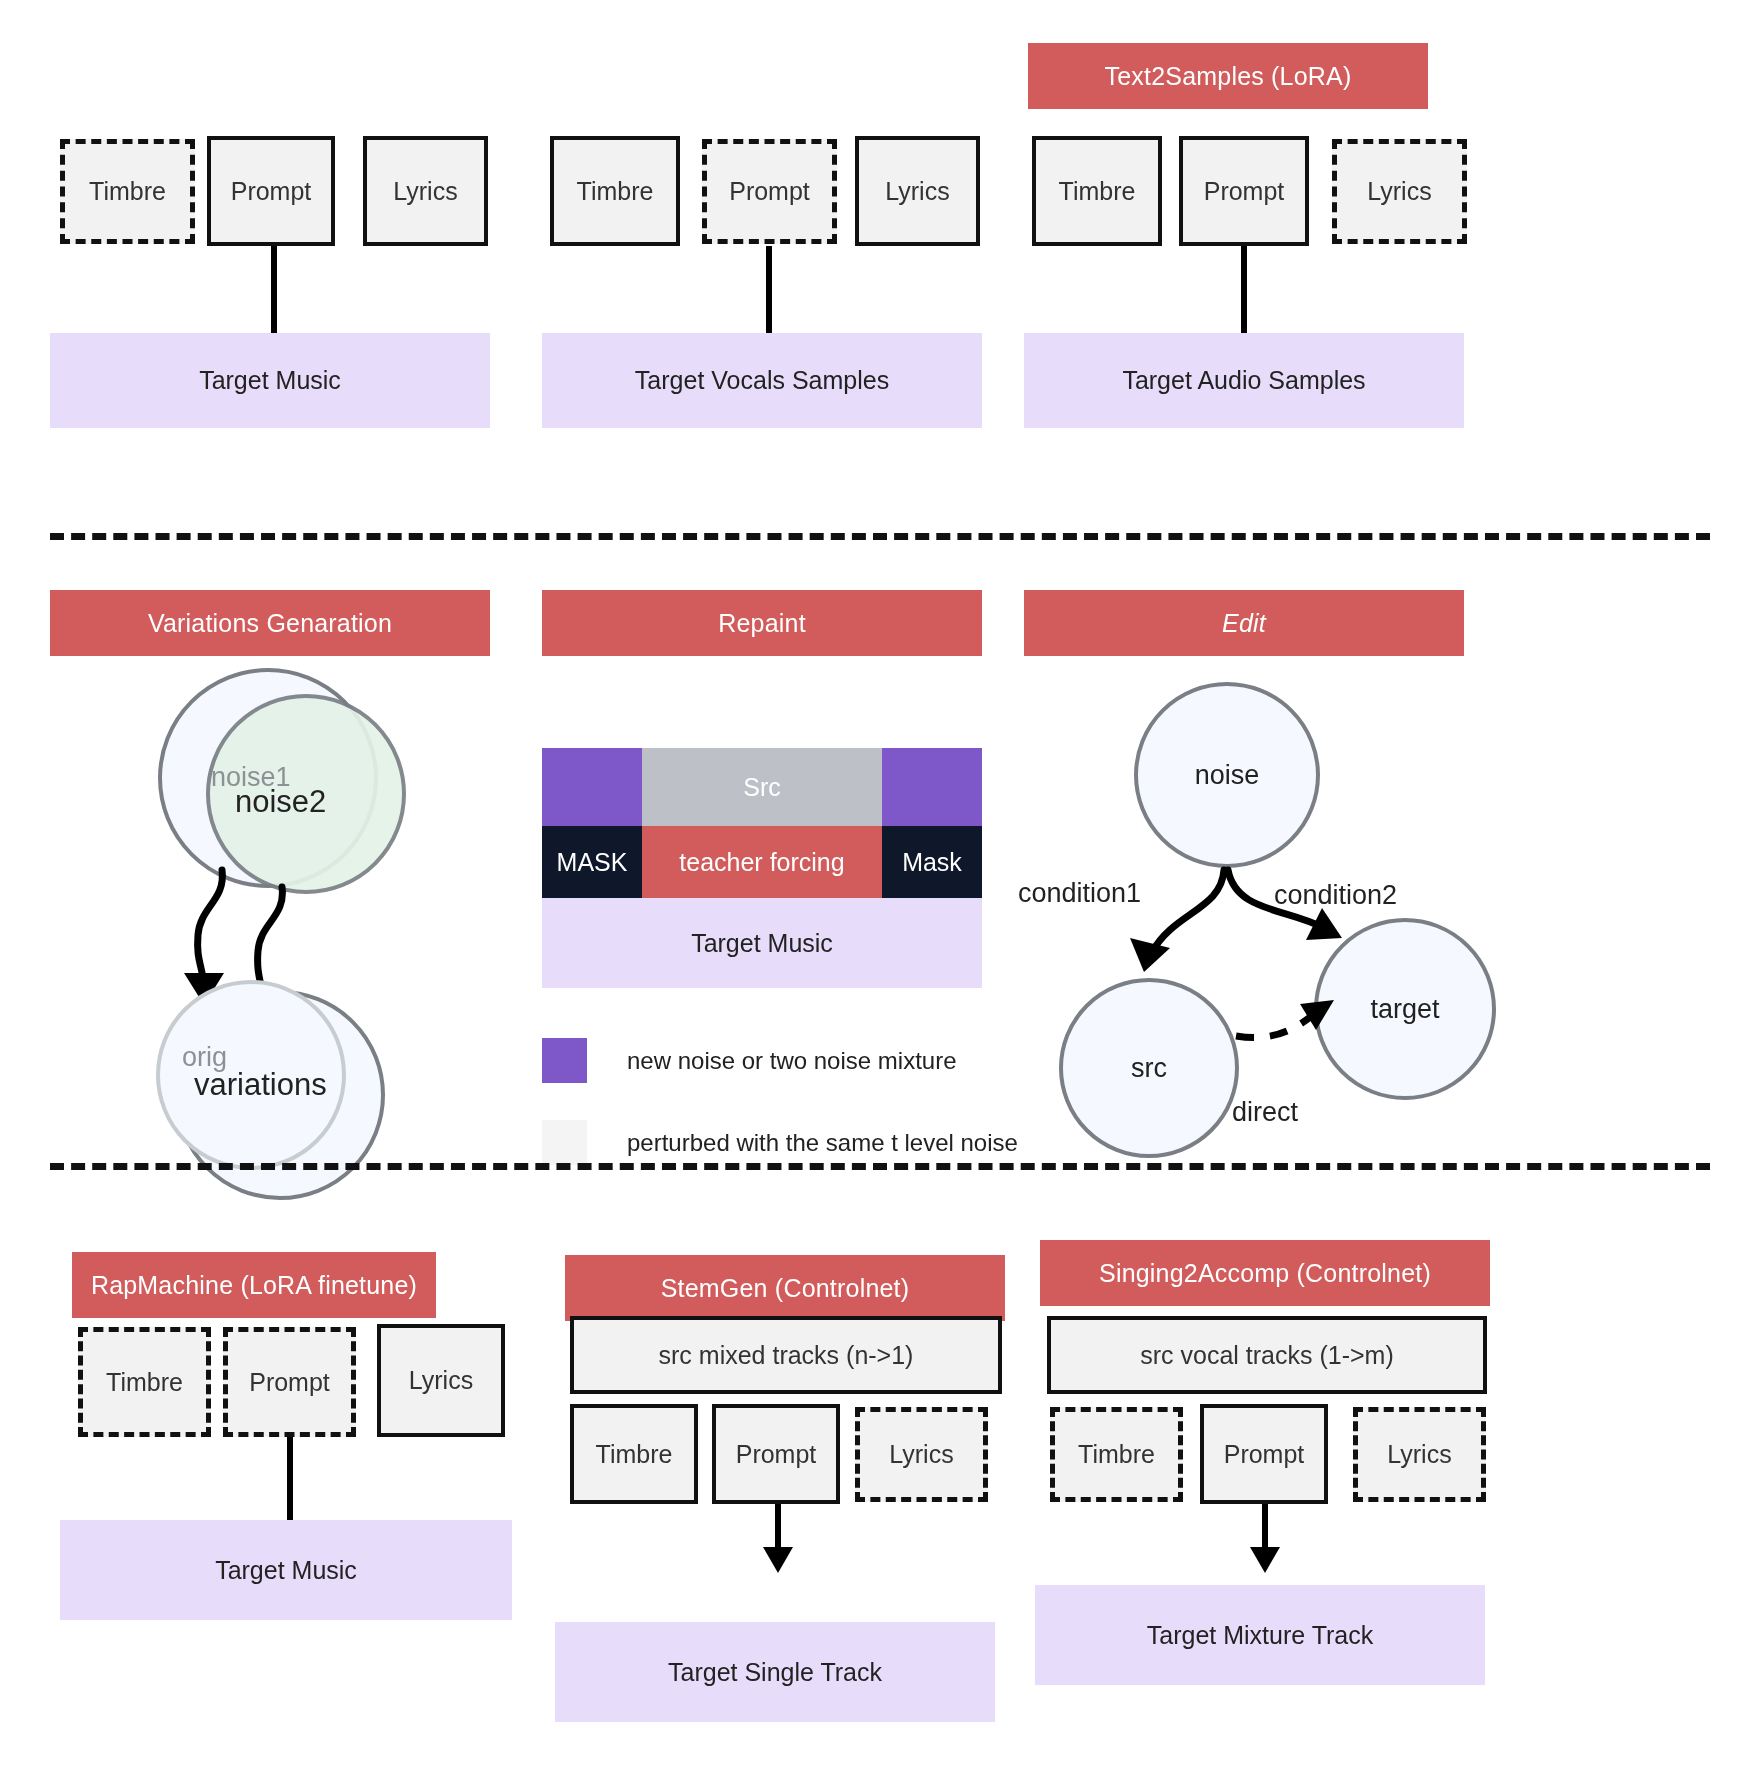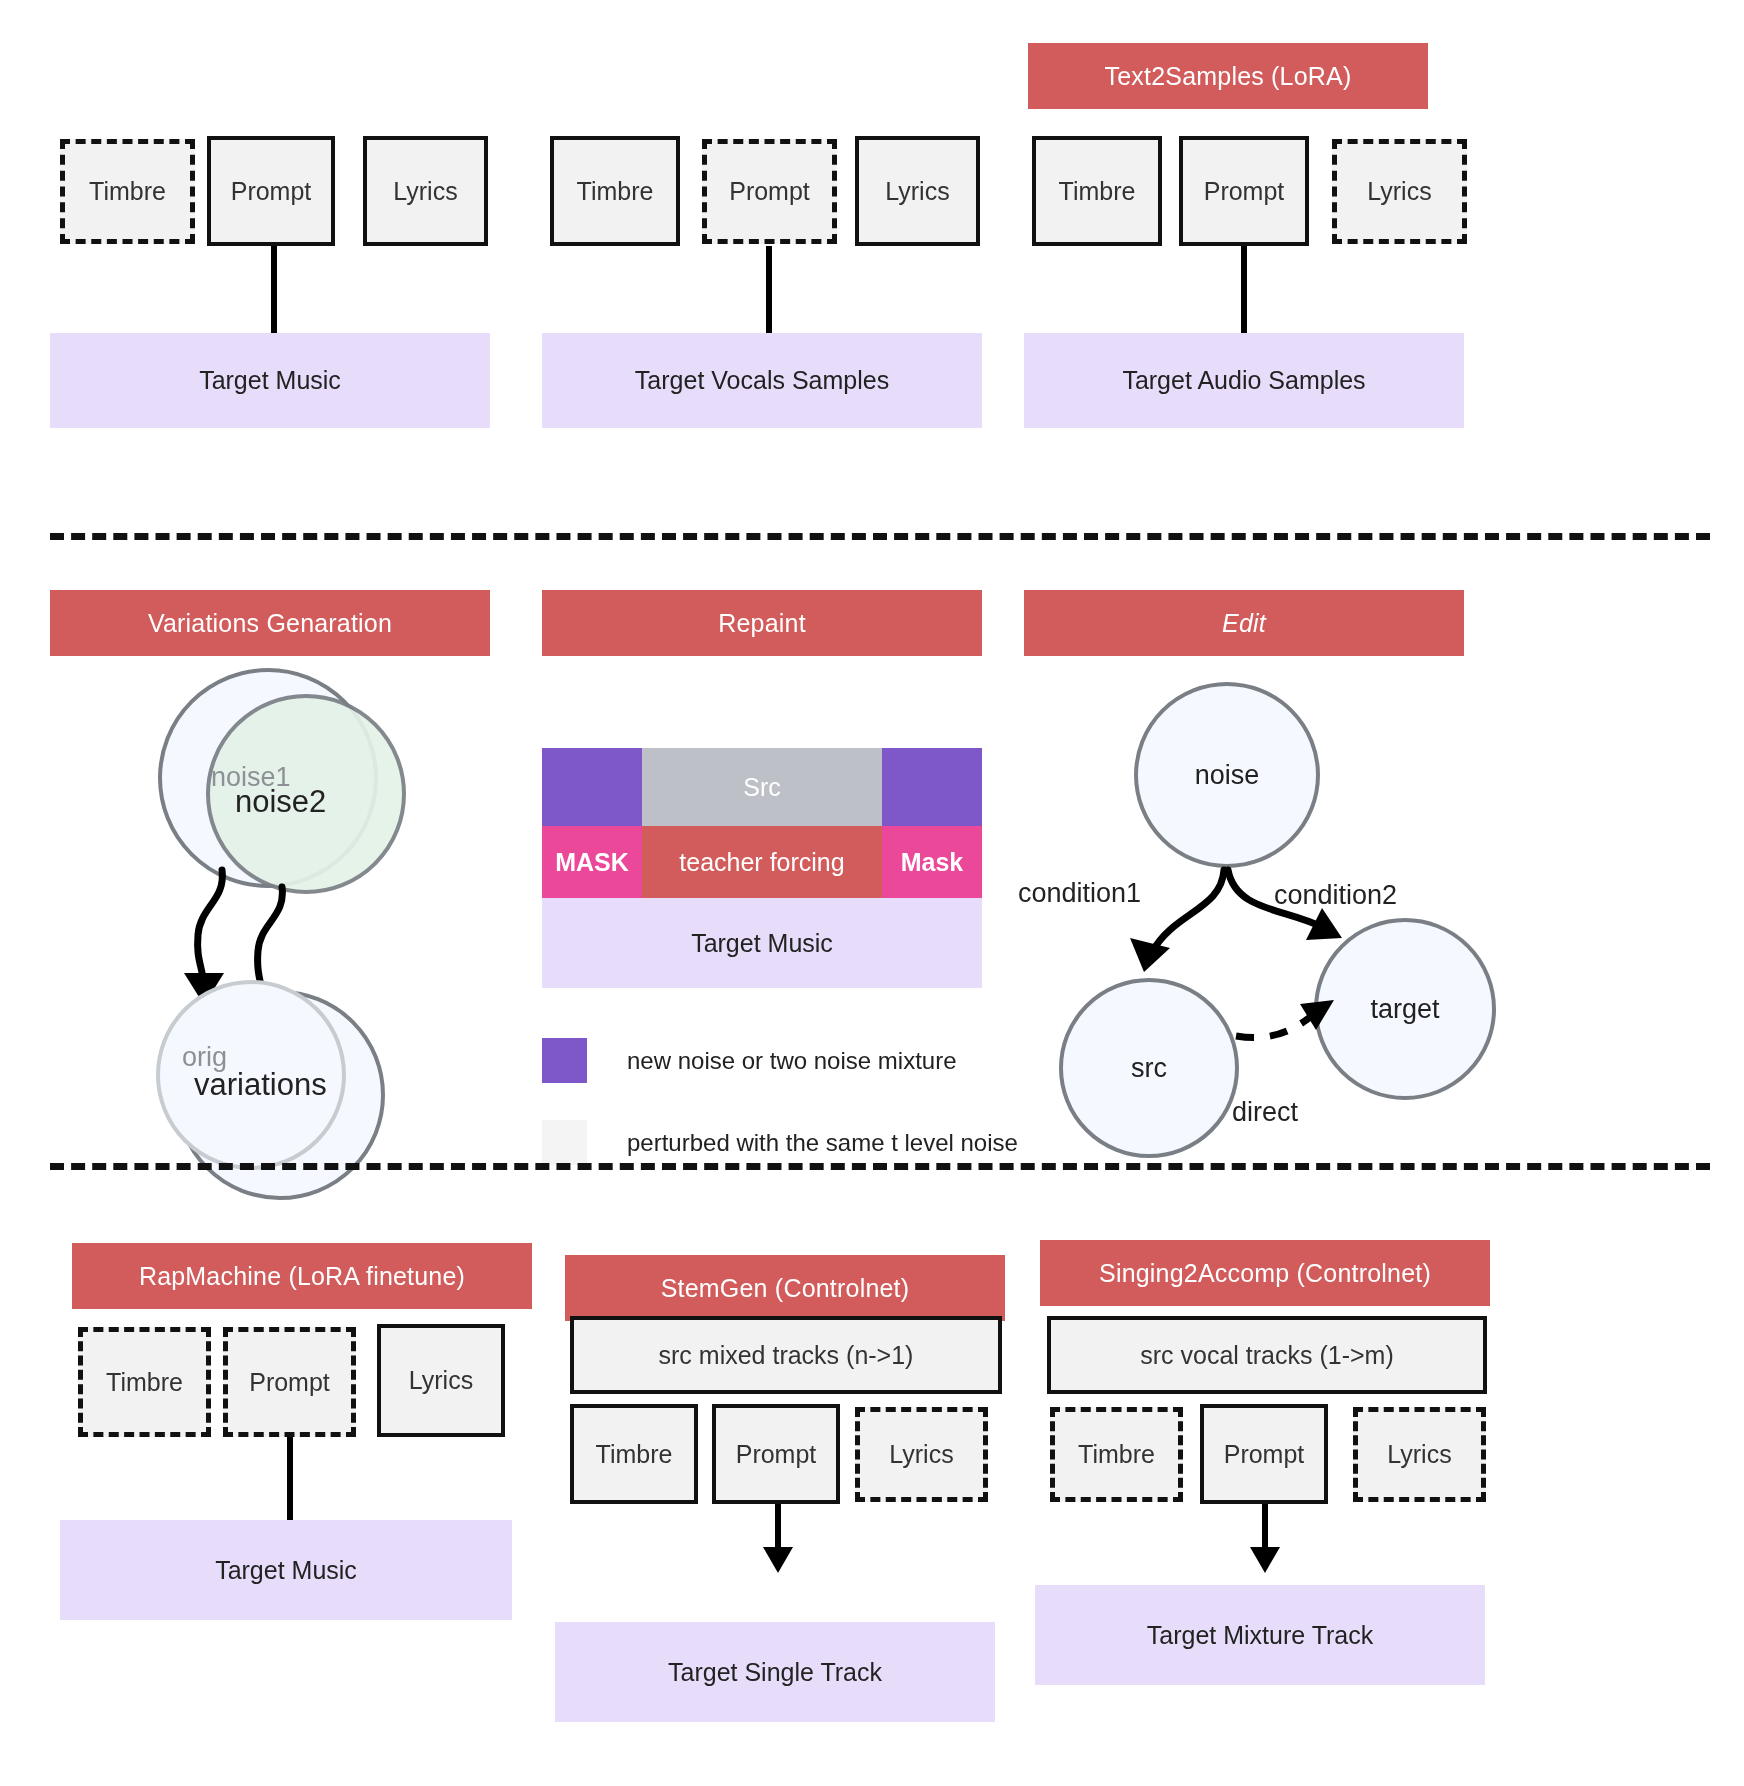--- a/index.html
+++ b/index.html
@@ -34,21 +34,21 @@
     position:absolute;height:0;border-top:7px dashed #111;
   }
 
   
   .rp-cell{
     position:absolute;display:flex;align-items:center;justify-content:center;
     color:#fff;font-size:25px;box-sizing:border-box;
   }
   .rp-purple{background:#7e57c8;}
   .rp-grey{background:#bdc0c6;}
-  .rp-green{background:#ec4899;font-weight:bold;}
+  .rp-green{background:#0f172a;}
   .rp-red{background:#d25c5c;}
 
   .legend-row{position:absolute;display:flex;align-items:center;}
   .legend-sw{width:45px;height:45px;}
   .legend-lbl{margin-left:40px;font-size:24px;color:#222;}
 
   
   .circ{
     position:absolute;border-radius:50%;box-sizing:border-box;
     display:flex;align-items:center;justify-content:center;
@@ -173,21 +173,21 @@
     </svg>
 
     <div class="lbl-free" style="left:-6px;top:288px;">condition1</div>
     <div class="lbl-free" style="left:250px;top:290px;">condition2</div>
     <div class="lbl-free" style="left:208px;top:507px;">direct</div>
   </div>
 
   <div class="divider" style="left:50px;top:1163px;width:1660px;"></div>
 
   <div class="panel" style="left:50px;top:1240px;width:500px;height:420px;">
-    <div class="hdr" style="position:absolute;left:22px;top:3px;width:460px;">RapMachine (LoRA finetune)</div>
+    <div class="hdr" style="position:absolute;left:22px;top:12px;width:364px;">RapMachine (LoRA finetune)</div>
     <div class="iobox dashed" style="position:absolute;left:28px;top:87px;width:133px;height:110px;">Timbre</div>
     <div class="iobox dashed" style="position:absolute;left:173px;top:87px;width:133px;height:110px;">Prompt</div>
     <div class="iobox" style="position:absolute;left:327px;top:84px;width:128px;height:113px;">Lyrics</div>
     <svg class="arrow-svg" style="left:220px;top:197px;width:40px;height:120px;" viewBox="0 0 40 120">
       <line x1="20" y1="0" x2="20" y2="100" stroke="#000" stroke-width="6"></line>
       <polygon points="20,119 5,92 35,92" fill="#000"></polygon>
     </svg>
     <div class="target" style="position:absolute;left:10px;top:178px;margin-top:102px;width:452px;height:100px;">Target Music</div>
   </div>
 

